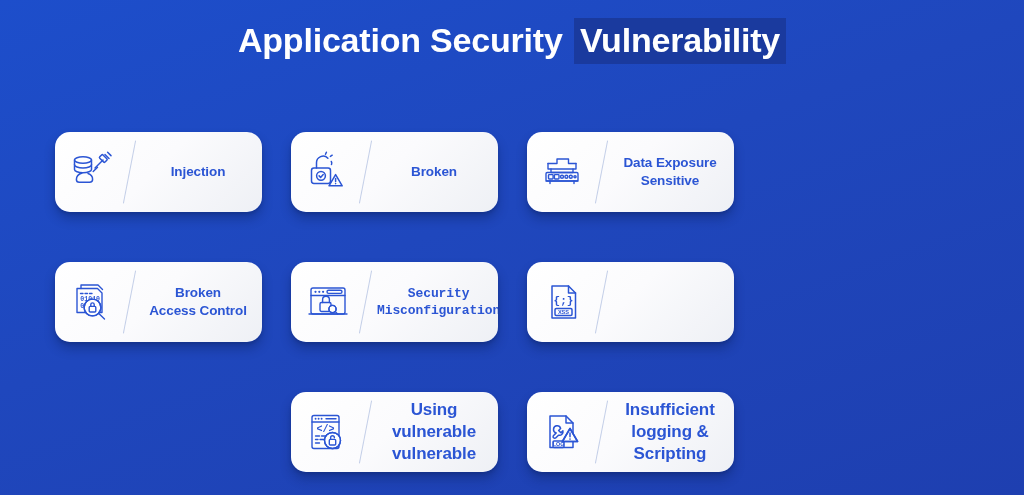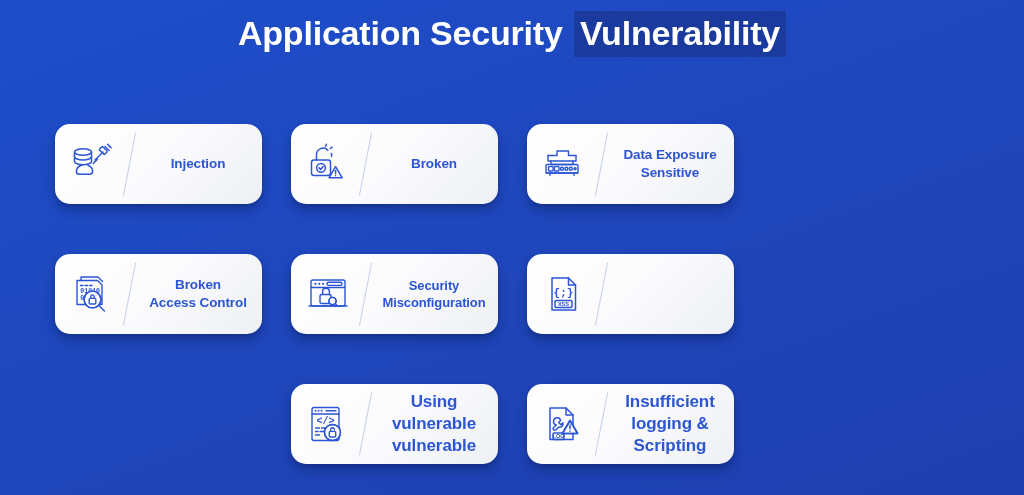--- a/index.html
+++ b/index.html
@@ -12,21 +12,21 @@
 
   body {
     font-family: "Liberation Sans", sans-serif;
     background: linear-gradient(160deg, #1d4ecb 0%, #1f47bd 45%, #1e3fb0 100%);
     position: relative;
   }
 
   
   #title-area {
     width: 100%;
-    padding-top: 14px;
+    padding-top: 21px;
     text-align: center;
   }
   #page-title {
     display: inline-block;
     font-size: 34px;
     font-weight: bold;
     color: #ffffff;
     letter-spacing: -0.2px;
     white-space: nowrap;
   }
@@ -34,21 +34,21 @@
   #page-title .hl {
     background: #1a3a9e;
     padding: 3px 6px 5px 6px;
     margin-left: 2px;
   }
 
   
   #grid {
     position: absolute;
     left: 55px;
-    top: 124px;
+    top: 132px;
     width: 915px;
   }
   .row {
     display: flex;
     gap: 29px;
     margin-bottom: 50px;
   }
   .row.bottom {
     margin-left: 236px;
     margin-bottom: 0;
@@ -93,21 +93,21 @@
   .card-label {
     flex: 1;
     padding: 0 7px 0 12px;
     text-align: center;
     font-size: 13.5px;
     font-weight: bold;
     line-height: 1.32;
     color: #2b55d4;
     letter-spacing: -0.1px;
   }
-  .card-label.tight { font-size: 13px; }
+  .card-label.tight { font-size: 13px; font-family: Liberation Mono, monospace; }
   .card-label.three { font-size: 17px; line-height: 1.3; }
 </style>
 </head>
 <body>
 
 <div id="title-area">
   <h1 id="page-title"><span class="plain">Application Security </span><span class="hl">Vulnerability</span></h1>
 </div>
 
 <div id="grid">

